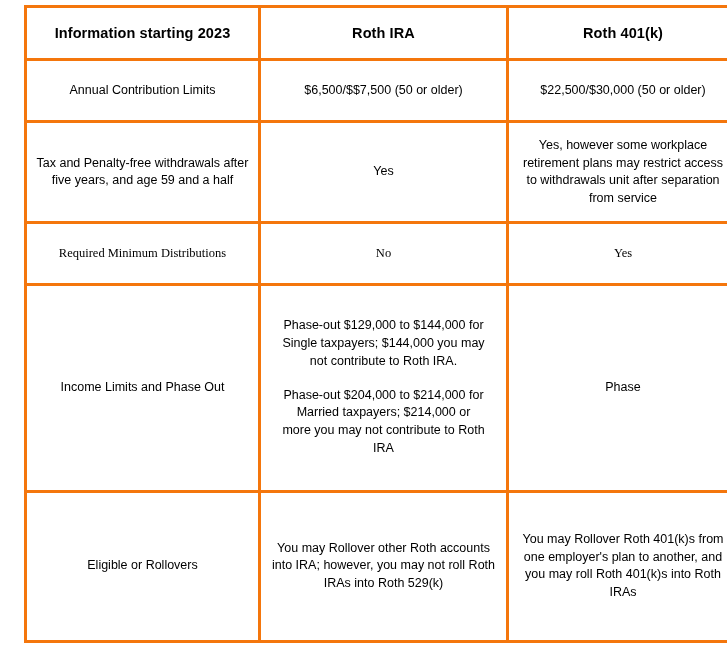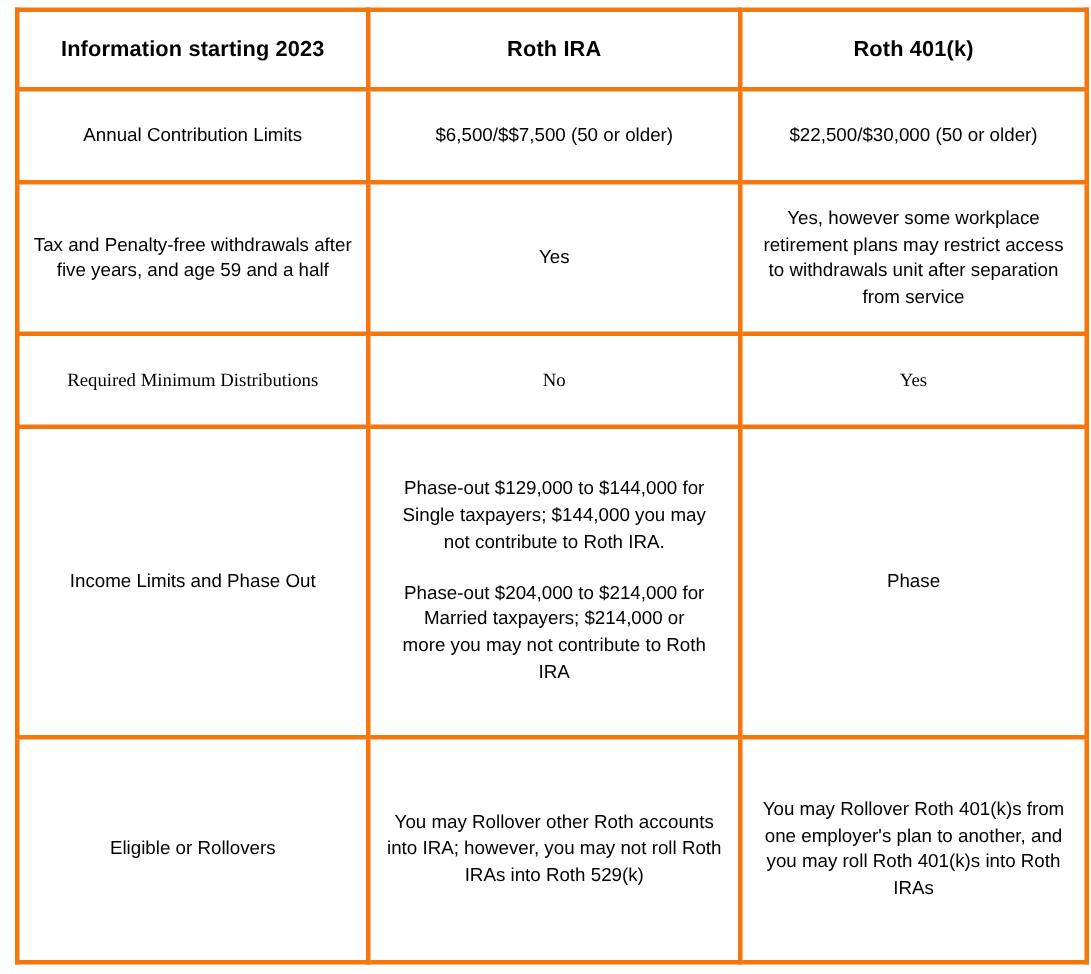--- a/index.html
+++ b/index.html
@@ -13,21 +13,21 @@
     height: 649px;
     font-family: "Liberation Sans", sans-serif;
     color: #000000;
     overflow: hidden;
   }
 
   .table-wrap {
     box-sizing: border-box;
     width: 727px;
     height: 649px;
-    padding: 5px 8px 6px 10px;
+    padding: 5px 8px 6px 24px;
   }
 
   table.comparison-table {
     width: 100%;
     height: 100%;
     border-collapse: collapse;
     table-layout: fixed;
   }
 
   table.comparison-table td,

